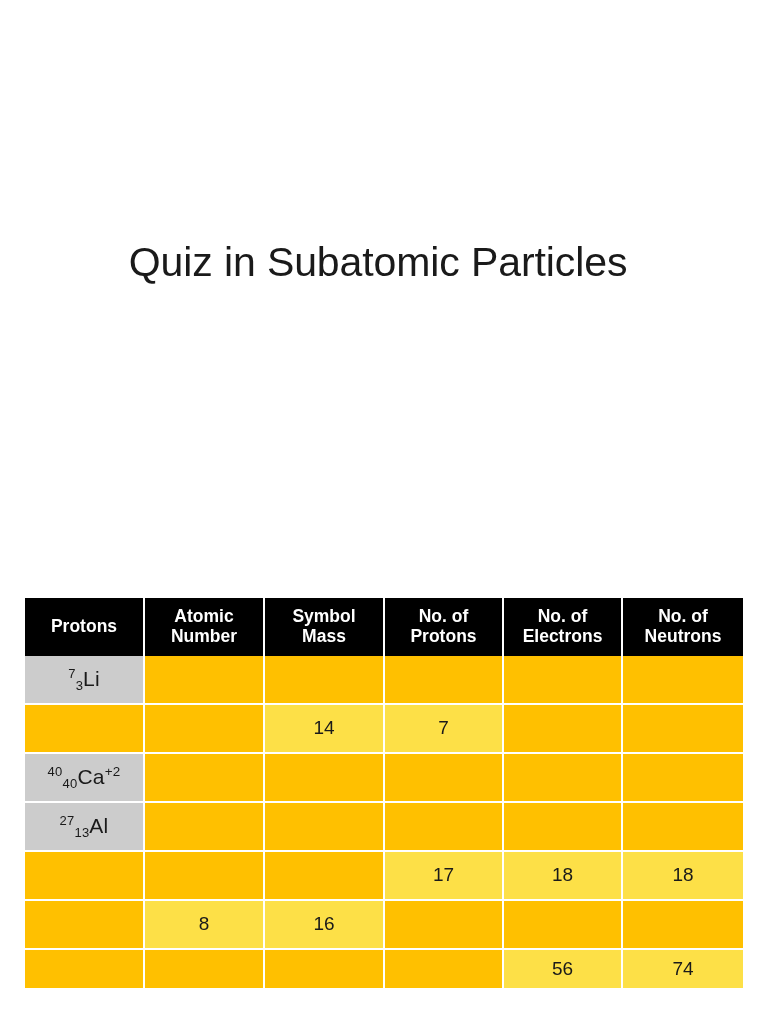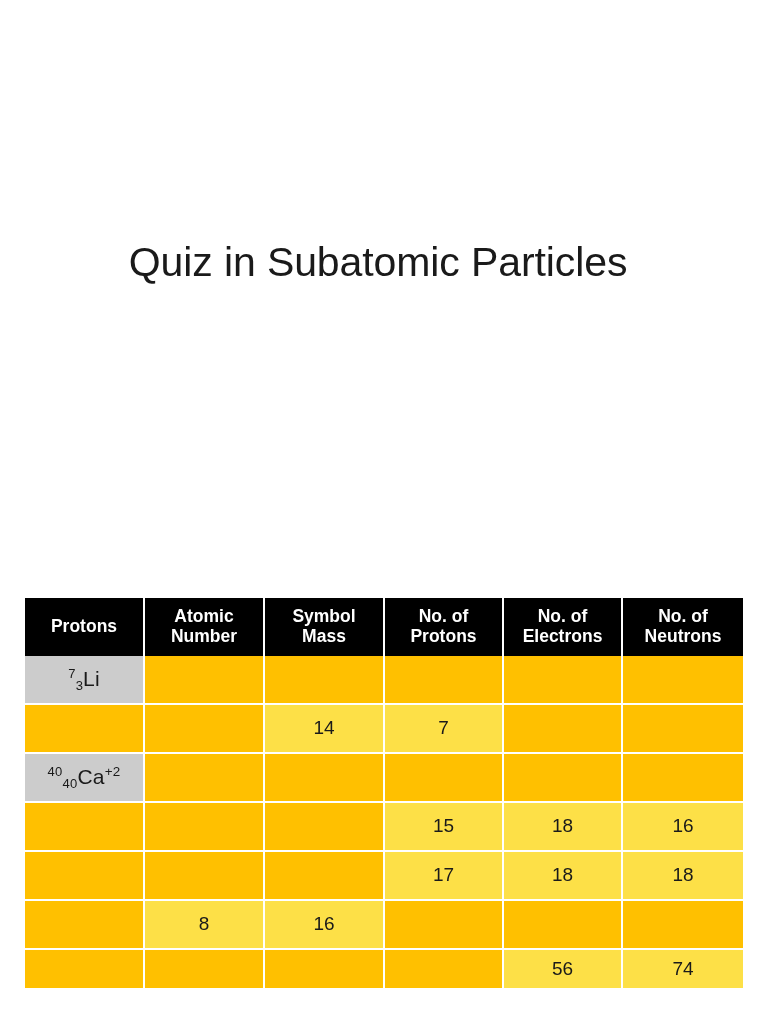--- a/index.html
+++ b/index.html
@@ -156,26 +156,26 @@
           </tr>
           <tr>
             <td class="fill-gray symbol-cell"><span class="sym"><sup>40</sup><sub>40</sub><span>Ca</span><span class="chg">+2</span></span></td>
             <td class="fill-yellow"></td>
             <td class="fill-yellow"></td>
             <td class="fill-yellow"></td>
             <td class="fill-yellow"></td>
             <td class="fill-yellow"></td>
           </tr>
           <tr>
-            <td class="fill-yellow"></td>
-            <td class="fill-yellow"></td>
-            <td class="fill-yellow"></td>
-            <td class="fill-light">15</td>
-            <td class="fill-light">18</td>
-            <td class="fill-light">16</td>
+            <td class="fill-gray symbol-cell"><span class="sym"><sup>27</sup><sub>13</sub><span>Al</span></span></td>
+            <td class="fill-yellow"></td>
+            <td class="fill-yellow"></td>
+            <td class="fill-yellow"></td>
+            <td class="fill-yellow"></td>
+            <td class="fill-yellow"></td>
           </tr>
           <tr>
             <td class="fill-yellow"></td>
             <td class="fill-yellow"></td>
             <td class="fill-yellow"></td>
             <td class="fill-light">17</td>
             <td class="fill-light">18</td>
             <td class="fill-light">18</td>
           </tr>
           <tr>

